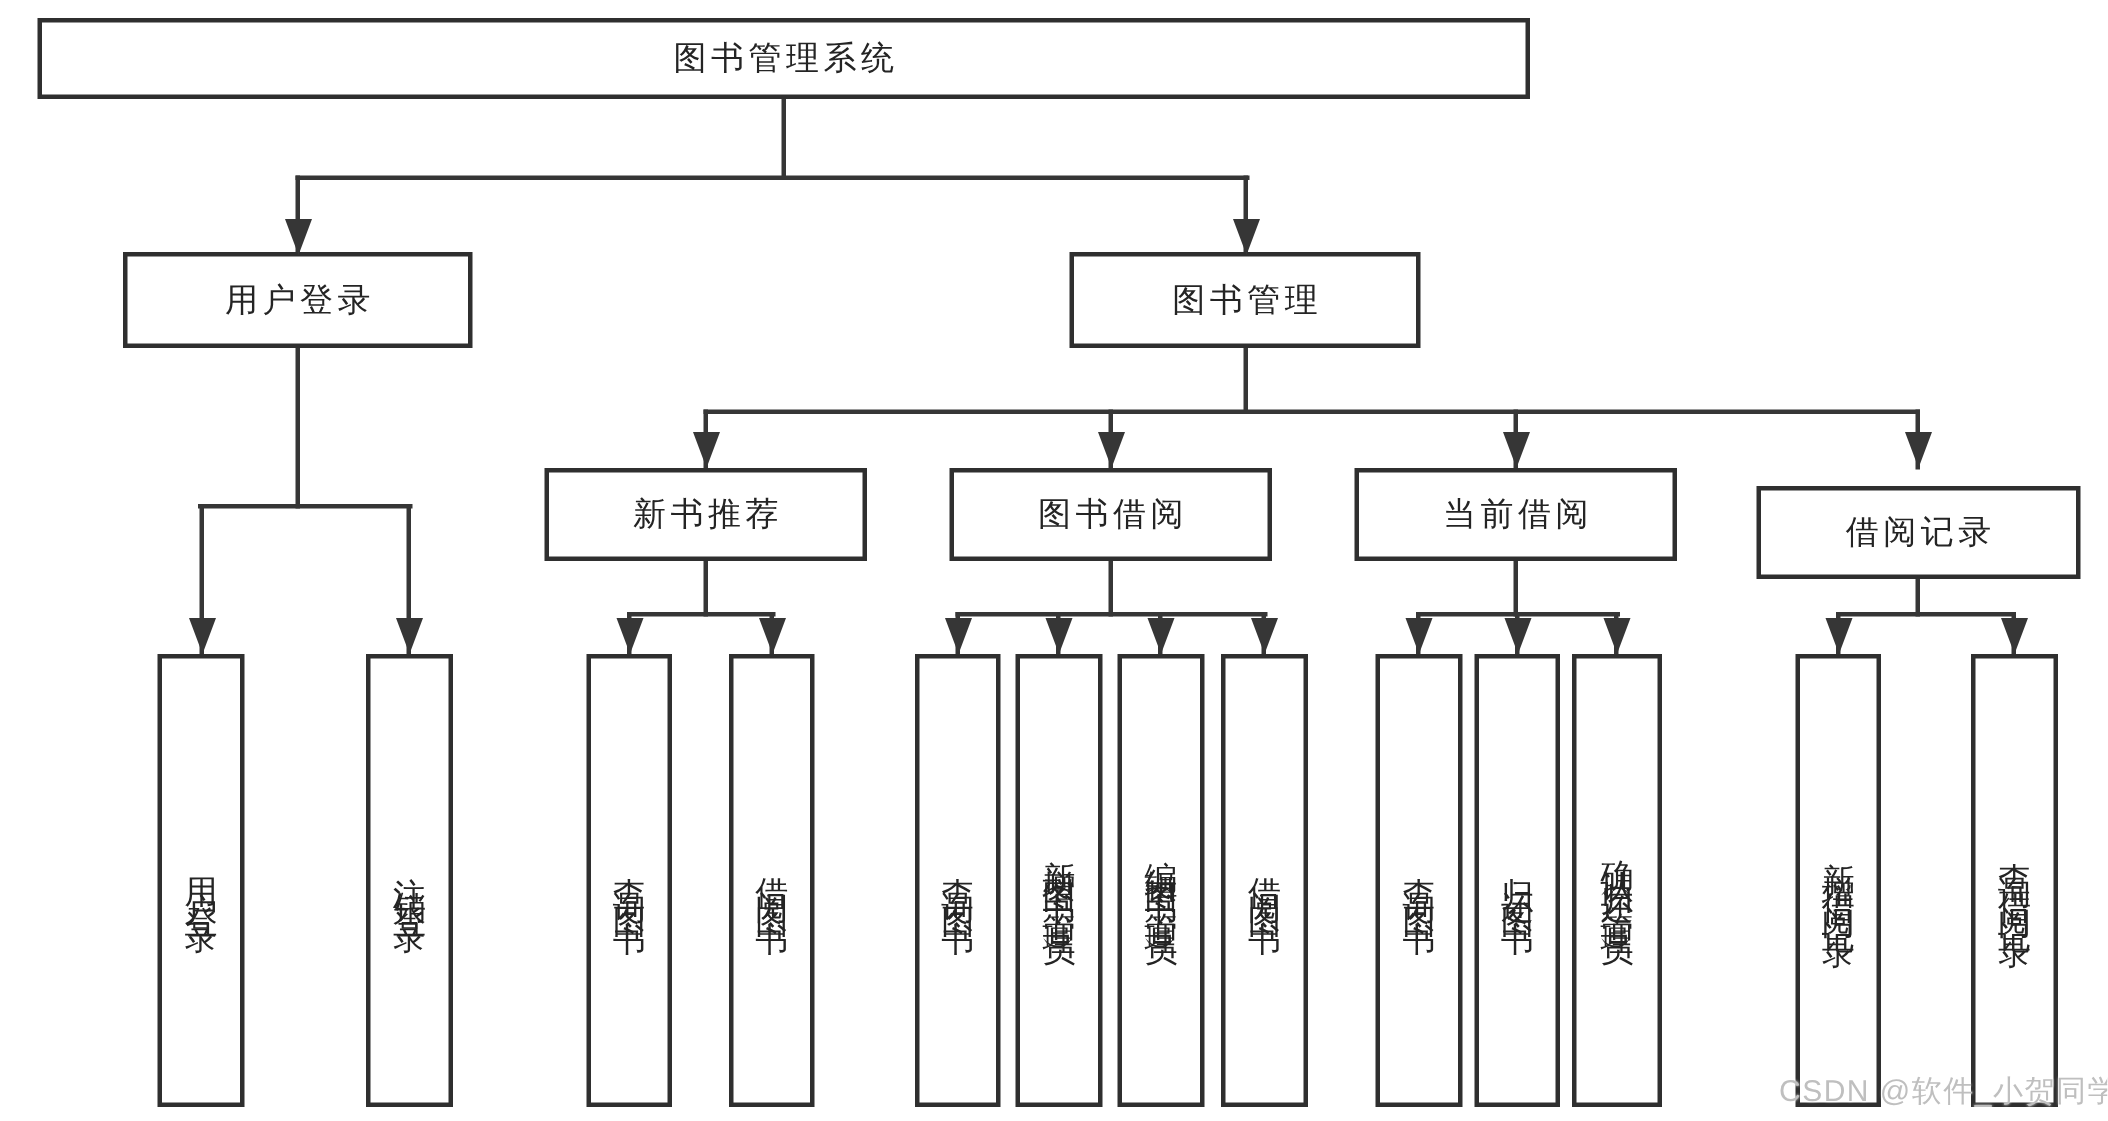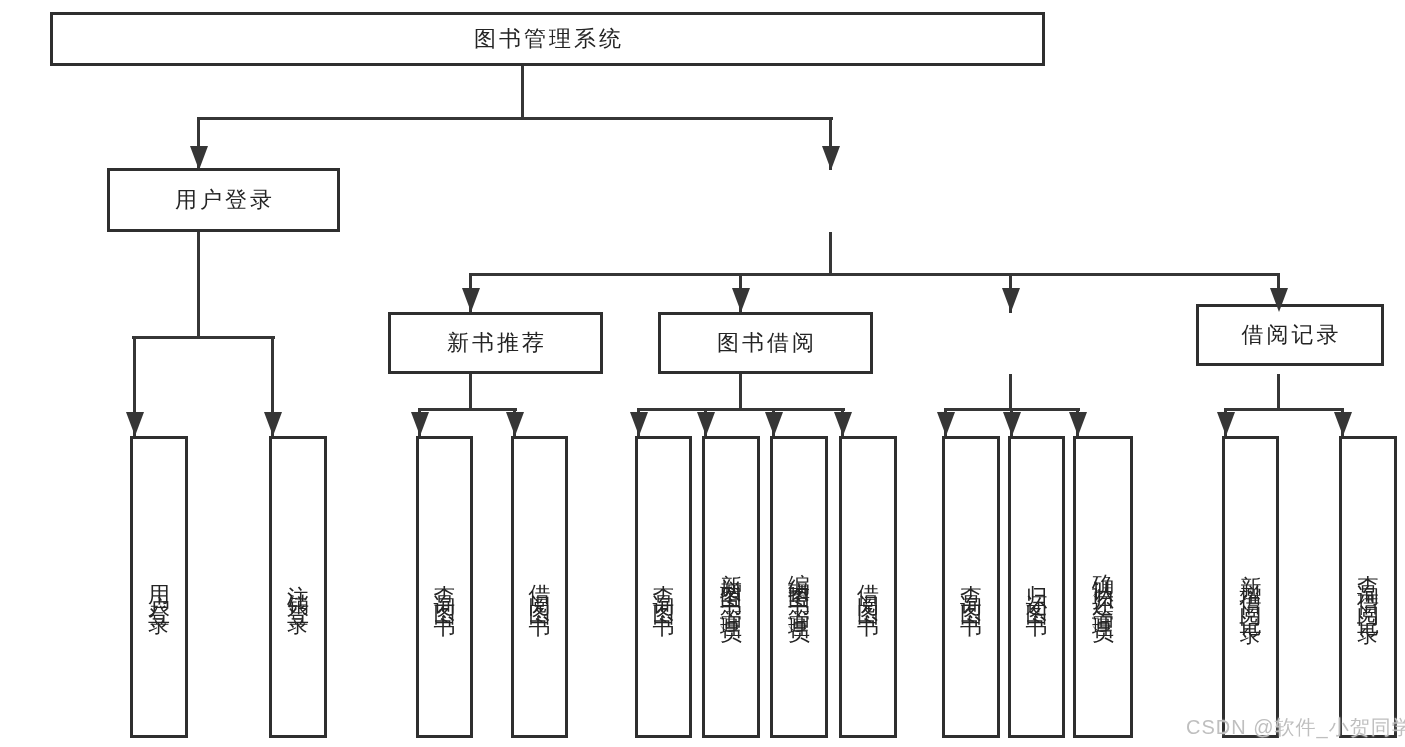--- a/index.html
+++ b/index.html
@@ -19,21 +19,20 @@
   
   .box {
     position: absolute;
     background: #ffffff;
     border: 3px solid #2f2f2f;
     box-sizing: border-box;
     display: flex;
     align-items: center;
     justify-content: center;
     z-index: 2;
-    margin-left: 25px;
   }
   .h-label {
     font-size: 22px;
     letter-spacing: 3px;
     text-indent: 3px;
     white-space: nowrap;
     color: #242424;
   }
   .v-label {
     writing-mode: vertical-rl;
@@ -141,28 +140,34 @@
   <div class="arrow" style="left:1217px;top:412px"></div>
   <div class="arrow" style="left:1334px;top:412px"></div>
 
   <div class="box" style="left:25px;top:12px;width:995px;height:54px">
     <span class="h-label">图书管理系统</span>
   </div>
 
   <div class="box" style="left:82px;top:168px;width:233px;height:64px">
     <span class="h-label">用户登录</span>
   </div>
+  <div class="box" style="left:713px;top:168px;width:234px;height:64px">
+    <span class="h-label">图书管理</span>
+  </div>
 
   <div class="box" style="left:633px;top:312px;width:215px;height:62px">
     <span class="h-label">图书借阅</span>
   </div>
   <div class="box" style="left:363px;top:312px;width:215px;height:62px">
     <span class="h-label">新书推荐</span>
   </div>
-  <div class="box" style="left:1171px;top:304px;width:188px;height:62px">
+  <div class="box" style="left:903px;top:312px;width:215px;height:62px">
+    <span class="h-label">当前借阅</span>
+  </div>
+  <div class="box" style="left:1171px;top:324px;width:216px;height:62px">
     <span class="h-label">借阅记录</span>
   </div>
 
   <div class="box" style="left:105px;top:436px;width:58px;height:302px">
     <span class="v-label">用户登录</span>
   </div>
   <div class="box" style="left:244px;top:436px;width:58px;height:302px">
     <span class="v-label">注销登录</span>
   </div>
 

